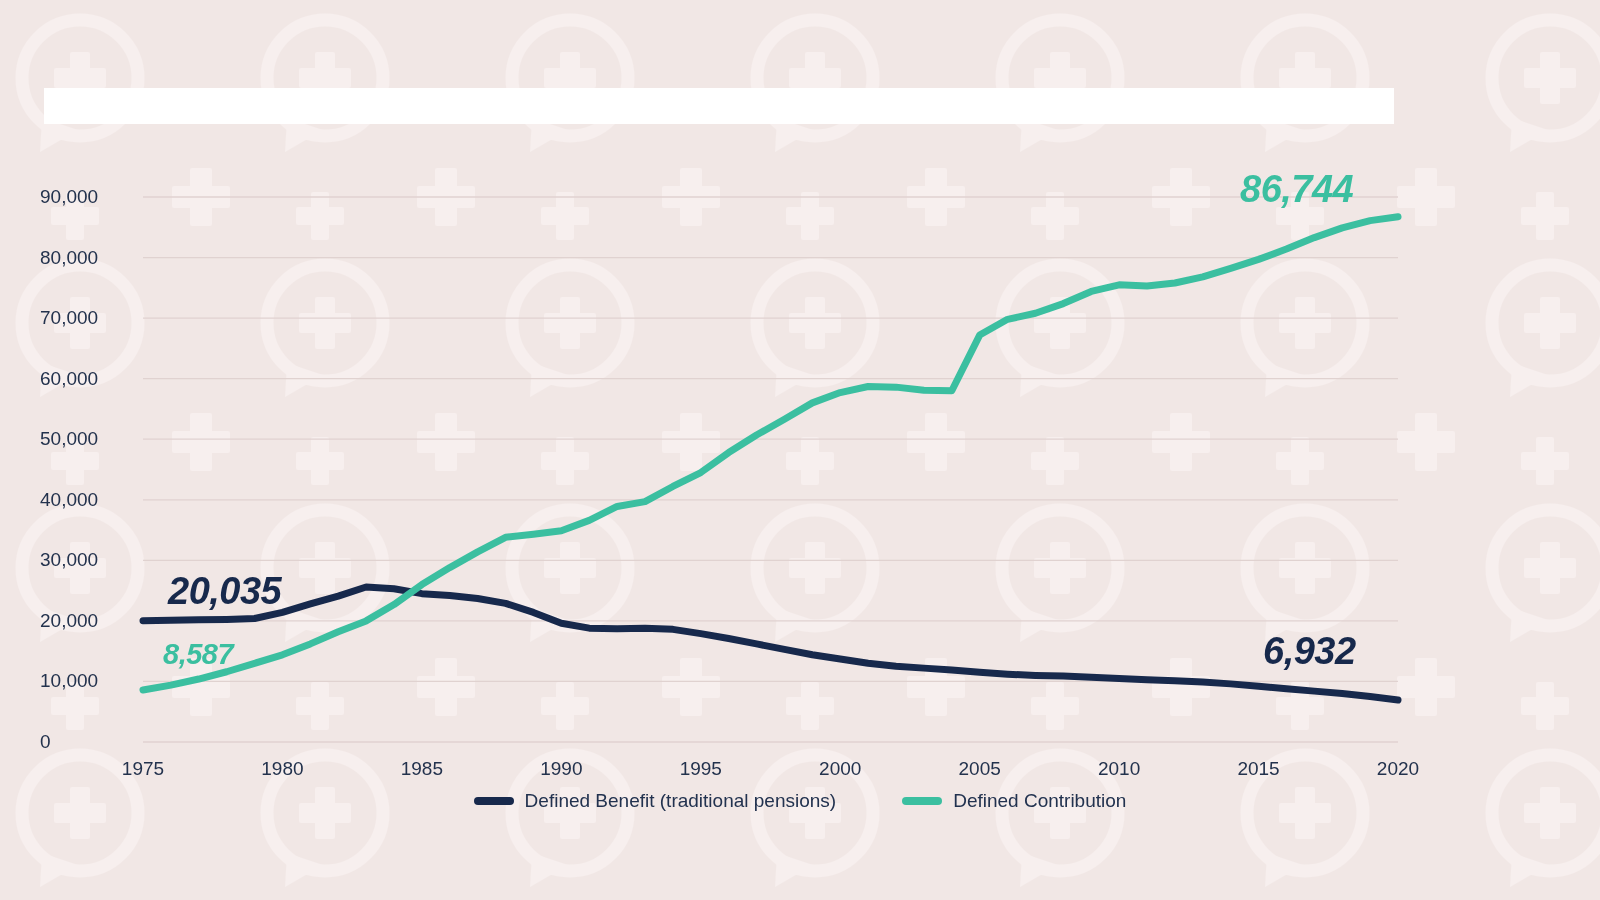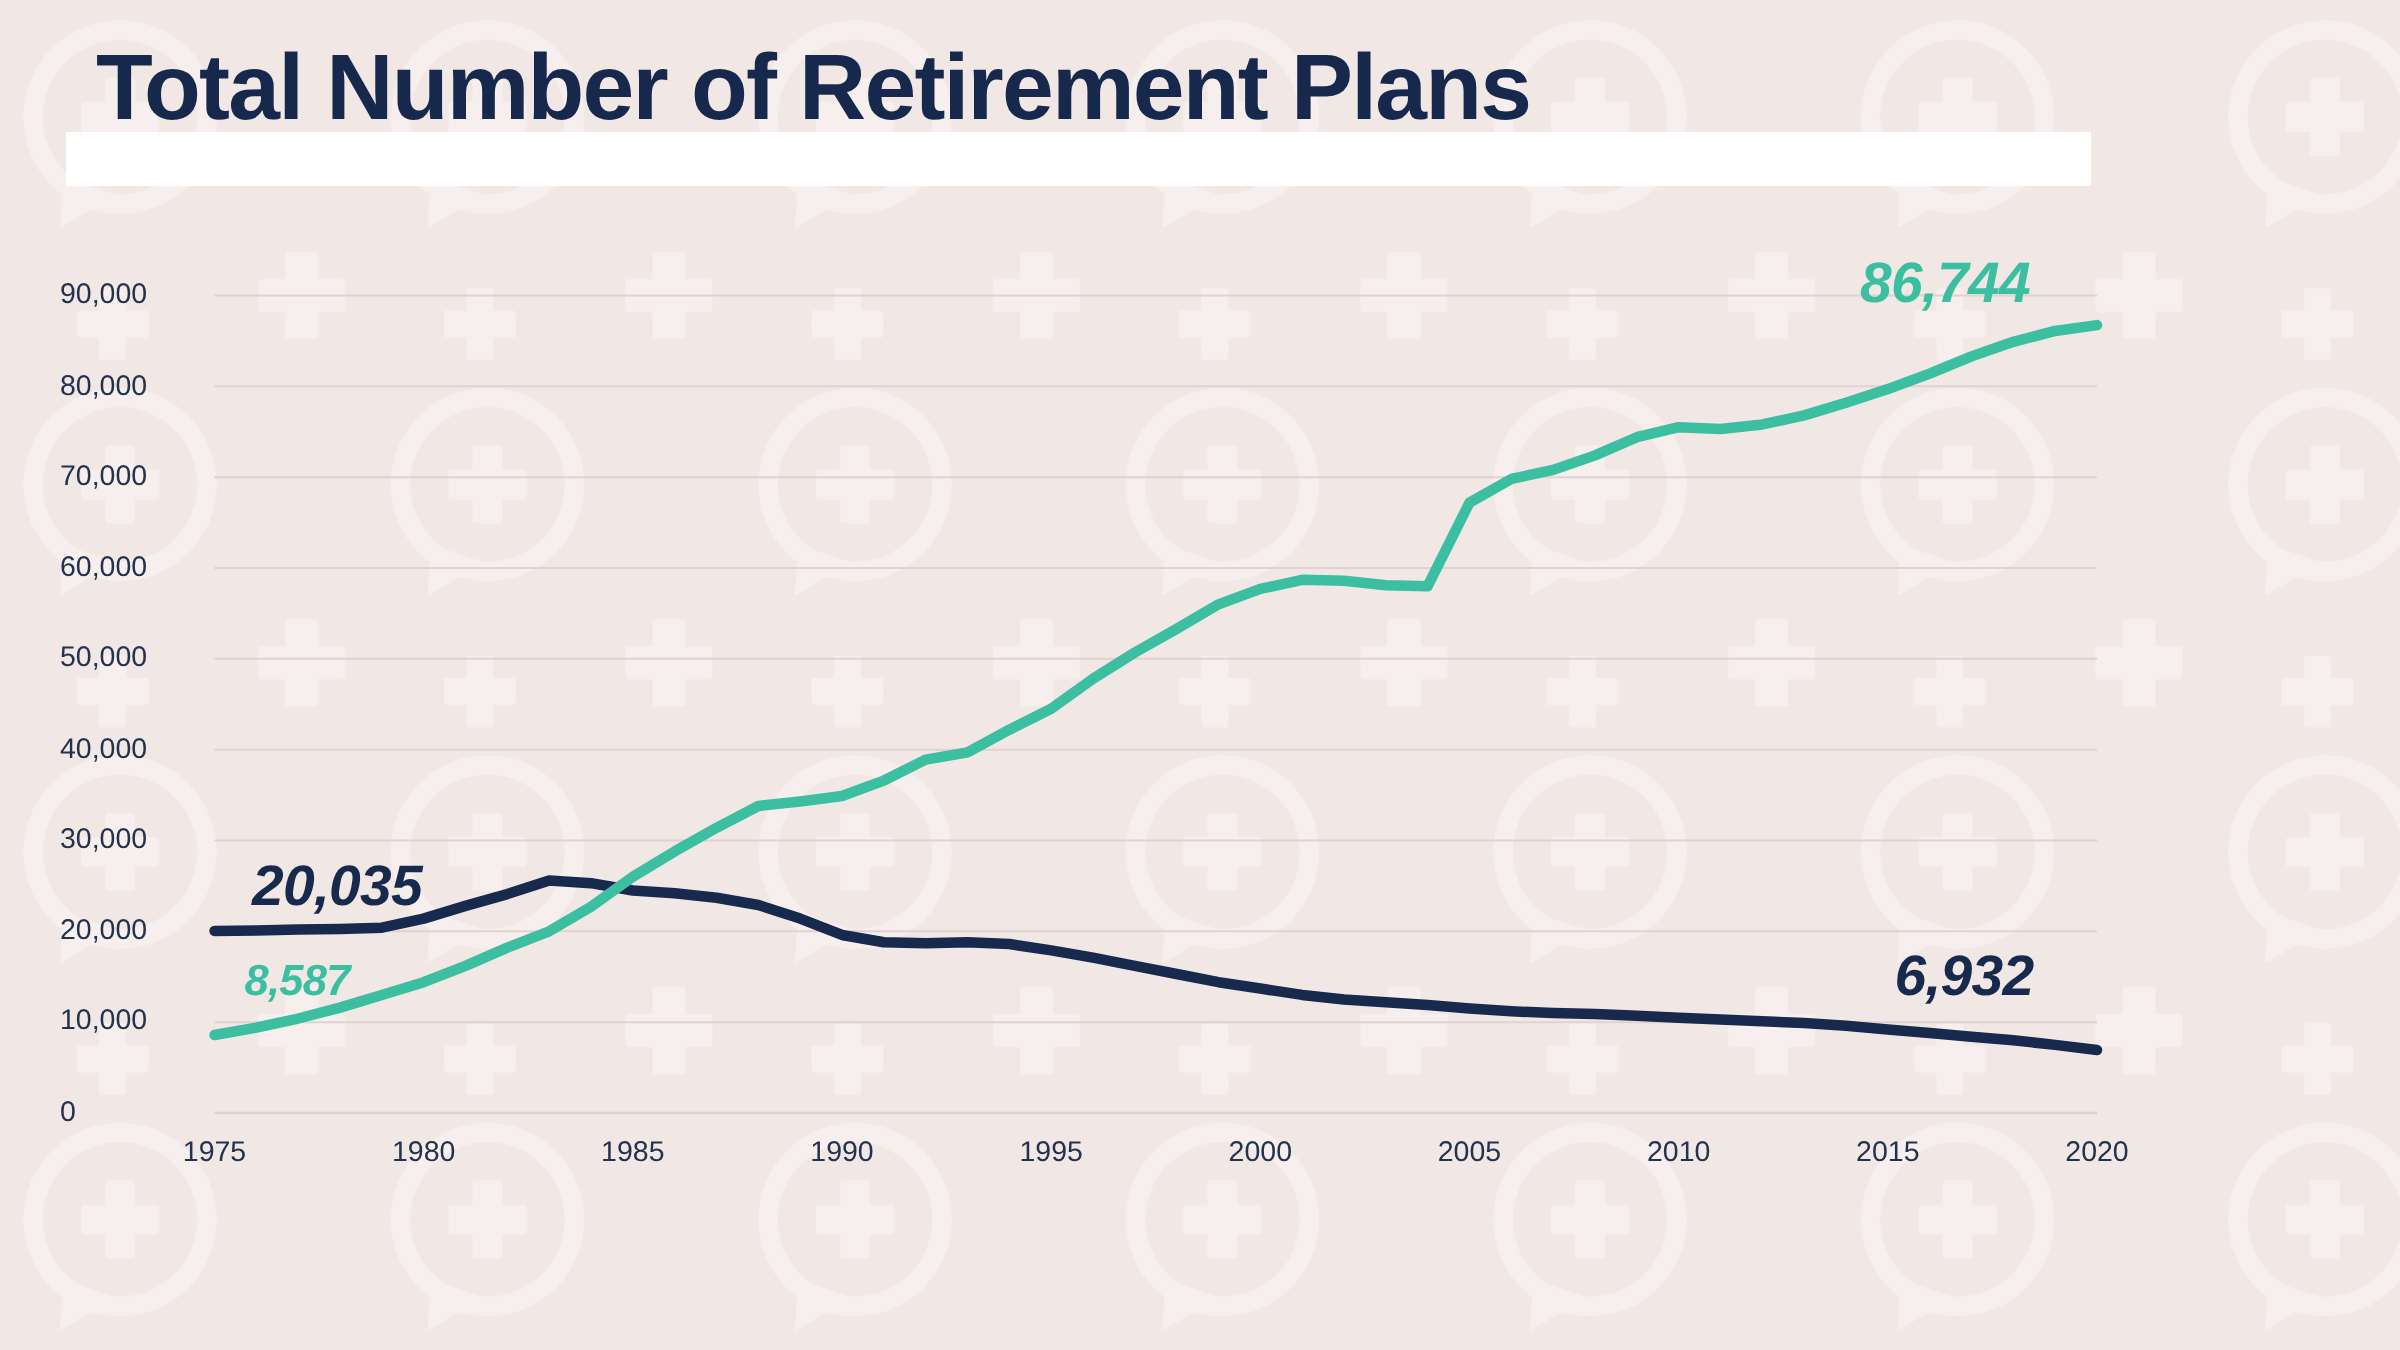--- a/index.html
+++ b/index.html
@@ -157,34 +157,43 @@
           <rect x="66" y="192" width="18" height="48" rx="2"></rect>
           <rect x="51" y="207" width="48" height="18" rx="2"></rect>
         </g>
       </pattern>
     </defs>
     <rect x="0" y="0" width="1600" height="900" fill="#f1e7e5"></rect>
     <rect x="0" y="0" width="1600" height="900" fill="url(#wmpat)"></rect>
   </svg>
 
   <div id="title-band"></div>
-  <div id="chart-title">Total Number of Retirement Plans</div>
 
   <div id="plot-wrap">
     <svg id="plot-svg" width="1600" height="900" viewBox="0 0 1600 900" aria-hidden="true">
         <line x1="143" x2="1398" y1="742" y2="742" stroke="#e0d2d0" stroke-width="1.6"></line>
         <line x1="143" x2="1398" y1="681.4444444444445" y2="681.4444444444445" stroke="#e0d2d0" stroke-width="1.3"></line>
         <line x1="143" x2="1398" y1="620.8888888888889" y2="620.8888888888889" stroke="#e0d2d0" stroke-width="1.3"></line>
         <line x1="143" x2="1398" y1="560.3333333333334" y2="560.3333333333334" stroke="#e0d2d0" stroke-width="1.3"></line>
         <line x1="143" x2="1398" y1="499.7777777777778" y2="499.7777777777778" stroke="#e0d2d0" stroke-width="1.3"></line>
         <line x1="143" x2="1398" y1="439.22222222222223" y2="439.22222222222223" stroke="#e0d2d0" stroke-width="1.3"></line>
         <line x1="143" x2="1398" y1="378.6666666666667" y2="378.6666666666667" stroke="#e0d2d0" stroke-width="1.3"></line>
         <line x1="143" x2="1398" y1="318.1111111111111" y2="318.1111111111111" stroke="#e0d2d0" stroke-width="1.3"></line>
         <line x1="143" x2="1398" y1="257.5555555555556" y2="257.5555555555556" stroke="#e0d2d0" stroke-width="1.3"></line>
         <line x1="143" x2="1398" y1="197" y2="197" stroke="#e0d2d0" stroke-width="1.3"></line>
         <path d="M 143.00 620.68 L 170.89 620.28 L 198.78 619.68 L 226.67 619.38 L 254.56 618.47 L 282.44 612.41 L 310.33 603.93 L 338.22 596.06 L 366.11 586.98 L 394.00 588.79 L 421.89 593.64 L 449.78 595.46 L 477.67 598.48 L 505.56 603.33 L 533.44 612.41 L 561.33 623.31 L 589.22 628.16 L 617.11 628.76 L 645.00 628.16 L 672.89 629.37 L 700.78 633.61 L 728.67 638.45 L 756.56 643.90 L 784.44 649.35 L 812.33 654.80 L 840.22 659.04 L 868.11 663.28 L 896.00 666.31 L 923.89 668.12 L 951.78 669.94 L 979.67 672.36 L 1007.56 674.18 L 1035.44 675.39 L 1063.33 675.99 L 1091.22 677.21 L 1119.11 678.42 L 1147.00 679.63 L 1174.89 680.84 L 1202.78 682.05 L 1230.67 683.87 L 1258.56 686.29 L 1286.44 688.71 L 1314.33 691.13 L 1342.22 693.56 L 1370.11 696.58 L 1398.00 700.02" fill="none" stroke="#17294c" stroke-width="7" stroke-linecap="round" stroke-linejoin="round"></path>
         <path d="M 143.00 690.00 L 170.89 685.08 L 198.78 679.02 L 226.67 671.76 L 254.56 663.28 L 282.44 654.80 L 310.33 643.90 L 338.22 631.79 L 366.11 620.89 L 394.00 604.54 L 421.89 584.56 L 449.78 567.60 L 477.67 551.86 L 505.56 537.32 L 533.44 534.29 L 561.33 530.66 L 589.22 520.37 L 617.11 506.44 L 645.00 501.59 L 672.89 486.46 L 700.78 472.53 L 728.67 452.54 L 756.56 434.98 L 784.44 419.24 L 812.33 402.89 L 840.22 392.59 L 868.11 386.54 L 896.00 387.14 L 923.89 390.17 L 951.78 390.78 L 979.67 335.07 L 1007.56 319.32 L 1035.44 313.27 L 1063.33 303.58 L 1091.22 291.47 L 1119.11 284.81 L 1147.00 286.02 L 1174.89 282.99 L 1202.78 276.93 L 1230.67 268.46 L 1258.56 259.37 L 1286.44 249.08 L 1314.33 237.57 L 1342.22 227.88 L 1370.11 220.62 L 1398.00 216.72" fill="none" stroke="#3bbfa0" stroke-width="7" stroke-linecap="round" stroke-linejoin="round"></path>
       </svg>
   <div class="axis-label y-tick-label" style="left: 40px; width: 90px; top: 742px;">0</div><div class="axis-label y-tick-label" style="left: 40px; width: 90px; top: 681.444px;">10,000</div><div class="axis-label y-tick-label" style="left: 40px; width: 90px; top: 620.889px;">20,000</div><div class="axis-label y-tick-label" style="left: 40px; width: 90px; top: 560.333px;">30,000</div><div class="axis-label y-tick-label" style="left: 40px; width: 90px; top: 499.778px;">40,000</div><div class="axis-label y-tick-label" style="left: 40px; width: 90px; top: 439.222px;">50,000</div><div class="axis-label y-tick-label" style="left: 40px; width: 90px; top: 378.667px;">60,000</div><div class="axis-label y-tick-label" style="left: 40px; width: 90px; top: 318.111px;">70,000</div><div class="axis-label y-tick-label" style="left: 40px; width: 90px; top: 257.556px;">80,000</div><div class="axis-label y-tick-label" style="left: 40px; width: 90px; top: 197px;">90,000</div><div class="axis-label x-tick-label" style="left: 143px; top: 758px;">1975</div><div class="axis-label x-tick-label" style="left: 282.444px; top: 758px;">1980</div><div class="axis-label x-tick-label" style="left: 421.889px; top: 758px;">1985</div><div class="axis-label x-tick-label" style="left: 561.333px; top: 758px;">1990</div><div class="axis-label x-tick-label" style="left: 700.778px; top: 758px;">1995</div><div class="axis-label x-tick-label" style="left: 840.222px; top: 758px;">2000</div><div class="axis-label x-tick-label" style="left: 979.667px; top: 758px;">2005</div><div class="axis-label x-tick-label" style="left: 1119.11px; top: 758px;">2010</div><div class="axis-label x-tick-label" style="left: 1258.56px; top: 758px;">2015</div><div class="axis-label x-tick-label" style="left: 1398px; top: 758px;">2020</div><div class="series-label" style="left: 168px; top: 570px; color: rgb(23, 41, 76);">20,035</div><div class="series-label small" style="left: 163px; top: 638px; color: rgb(59, 191, 160);">8,587</div><div class="series-label" style="left: 1240px; top: 168px; color: rgb(59, 191, 160);">86,744</div><div class="series-label" style="left: 1263px; top: 630px; color: rgb(23, 41, 76);">6,932</div></div>
 
+  <div id="legend">
+    <div class="legend-item">
+      <span class="legend-swatch" style="background:#17294c"></span>
+      <span class="legend-text">Defined Benefit (traditional pensions)</span>
+    </div>
+    <div class="legend-item">
+      <span class="legend-swatch" style="background:#3bbfa0"></span>
+      <span class="legend-text">Defined Contribution</span>
+    </div>
+  </div>
 
 
 </div>
 
 </body></html>

